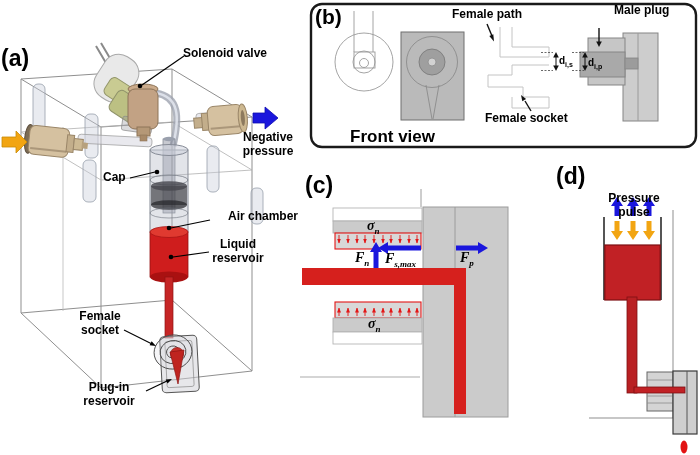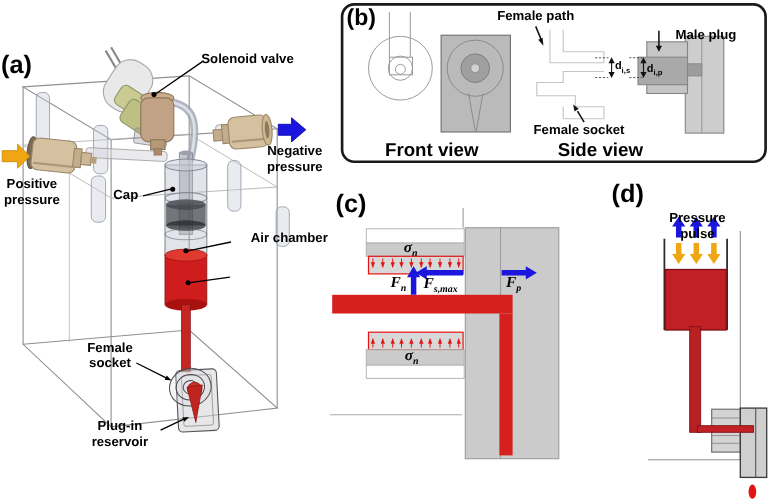--- a/index.html
+++ b/index.html
@@ -259,33 +259,32 @@
     <rect x="673" y="371" width="24" height="63" fill="#cfcfcf" stroke="#3a3a3a" stroke-width="1.2"></rect>
     <line x1="687" y1="371" x2="687" y2="434" stroke="#555"></line>
     <rect x="627" y="297" width="10" height="96" fill="#b92023" stroke="#7d1013" stroke-width="0.8"></rect>
     <rect x="634" y="387" width="51" height="6" fill="#c12125" stroke="#7d1013" stroke-width="0.8"></rect>
     <ellipse cx="684" cy="447" rx="3.5" ry="6.5" fill="#e21313"></ellipse>
   </g>
 </svg>
 
 <div class="lbl panel-letter" style="left:1px;top:47px;">(a)</div>
 <div class="lbl" style="left:183px;top:47px;">Solenoid valve</div>
-<div class="lbl ctr wrap" style="left:-1px;top:161px;width:60px;">Positive pressure</div>
 <div class="lbl ctr wrap" style="left:235px;top:131px;width:66px;">Negative pressure</div>
 <div class="lbl" style="left:103px;top:171px;">Cap</div>
 <div class="lbl" style="left:212px;top:210px;margin-left:16px;">Air chamber</div>
+<div class="lbl ctr wrap" style="left:208px;top:238px;width:60px;">Liquid reservoir</div>
 <div class="lbl ctr wrap" style="left:73px;top:310px;width:54px;">Female socket</div>
 <div class="lbl ctr wrap" style="left:72px;top:381px;width:74px;">Plug-in reservoir</div>
 
 <div class="lbl" style="left:315px;top:6px;font-size:21px;line-height:1;">(b)</div>
 <div class="lbl" style="left:452px;top:8px;">Female path</div>
-<div class="lbl" style="left:574px;top:25px;padding-left:40px;">Male plug</div>
+<div class="lbl" style="left:574px;top:4px;padding-left:40px;">Male plug</div>
 <div class="lbl" style="left:485px;top:112px;">Female socket</div>
 <div class="lbl view-label" style="left:350px;top:128px;">Front view</div>
-<div class="lbl view-label" style="left:507px;top:128px;">Side view</div>
 <div class="lbl dim" style="left:559px;top:56px;"><span>d</span><sub>i,s</sub></div>
 <div class="lbl dim" style="left:588px;top:58px;"><span>d</span><sub>i,p</sub></div>
 
 <div class="lbl panel-letter" style="left:305px;top:174px;">(c)</div>
 <div class="lbl math" style="left:367px;top:219px;"><span>σ</span><sub>n</sub></div>
 <div class="lbl math" style="left:355px;top:251px;font-style:italic;"><span>F</span><sub>n</sub></div>
 <div class="lbl math" style="left:385px;top:252px;"><span>F</span><sub>s,max</sub></div>
 <div class="lbl math" style="left:460px;top:251px;"><span>F</span><sub>p</sub></div>
 <div class="lbl math" style="left:368px;top:317px;"><span>σ</span><sub>n</sub></div>
 

